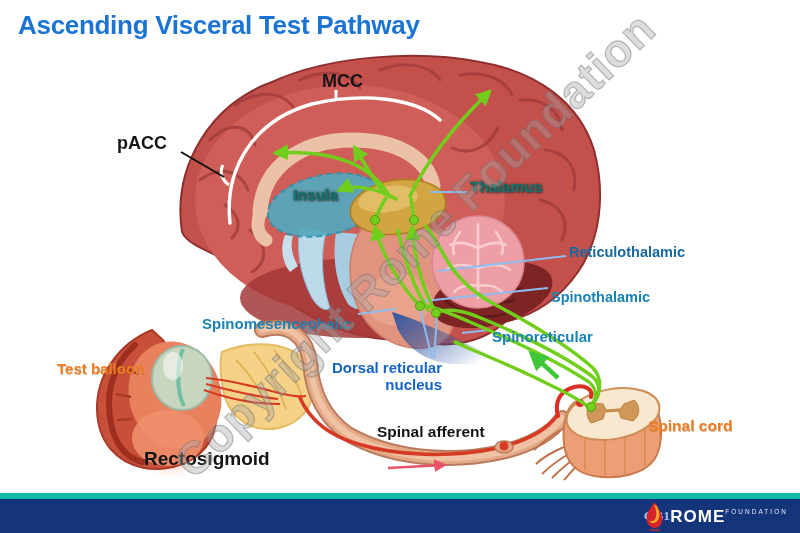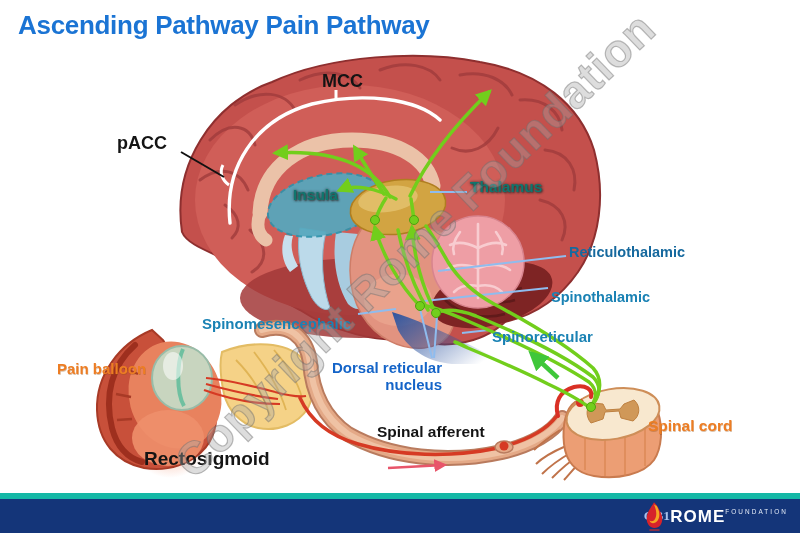--- a/index.html
+++ b/index.html
@@ -255,39 +255,39 @@
       <circle cx="420" cy="306" r="4.5"></circle>
       <circle cx="436" cy="313" r="4.5"></circle>
       <circle cx="375" cy="220" r="4.5"></circle>
       <circle cx="414" cy="220" r="4.5"></circle>
     </g>
     <path d="M558 378 L532 354" fill="none" stroke="#3FC73A" stroke-width="4.5" marker-end="url(#gArrBig)"></path>
 
     <path d="M388 468 C408 467,428 466,444 465" fill="none" stroke="#E8556A" stroke-width="2.6" marker-end="url(#pArr)"></path>
   </svg>
 
-  <div class="lbl title">Ascending Pathway Pain Pathway</div>
+  <div class="lbl title">Ascending Visceral Test Pathway</div>
 
   <div class="lbl black mcc">MCC</div>
   <div class="lbl black pacc">pACC</div>
   <div class="lbl white insula">Insula</div>
   <div class="lbl white thalamus">Thalamus</div>
 
 
   <div class="lbl tblue2 retic">Reticulothalamic</div>
   <div class="lbl tblue spthal">Spinothalamic</div>
   <div class="lbl tblue spret">Spinoreticular</div>
   <div class="lbl dblue drn">
     <span>Dorsal reticular</span><br>
     <span>nucleus</span>
   </div>
 
   <div class="lbl tblue spmes">Spinomesencephalic</div>
 
-  <div class="lbl orange tballoon">Pain balloon</div>
+  <div class="lbl orange tballoon">Test balloon</div>
   <div class="lbl black rectosig">Rectosigmoid</div>
   <div class="lbl black spaff">Spinal afferent</div>
   <div class="lbl orange spcord">Spinal cord</div>
 
   <div class="watermark">Copyright Rome Foundation</div>
 
   <div class="footer">
     <span class="gb1">GB1</span>
     <div class="logo">
       <svg class="logo-flame" width="22" height="30" viewBox="0 0 24 32">

